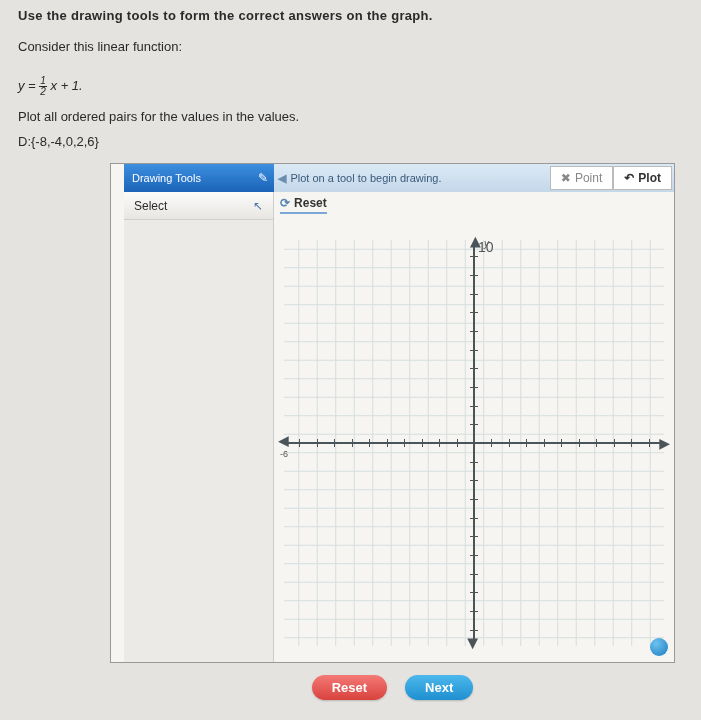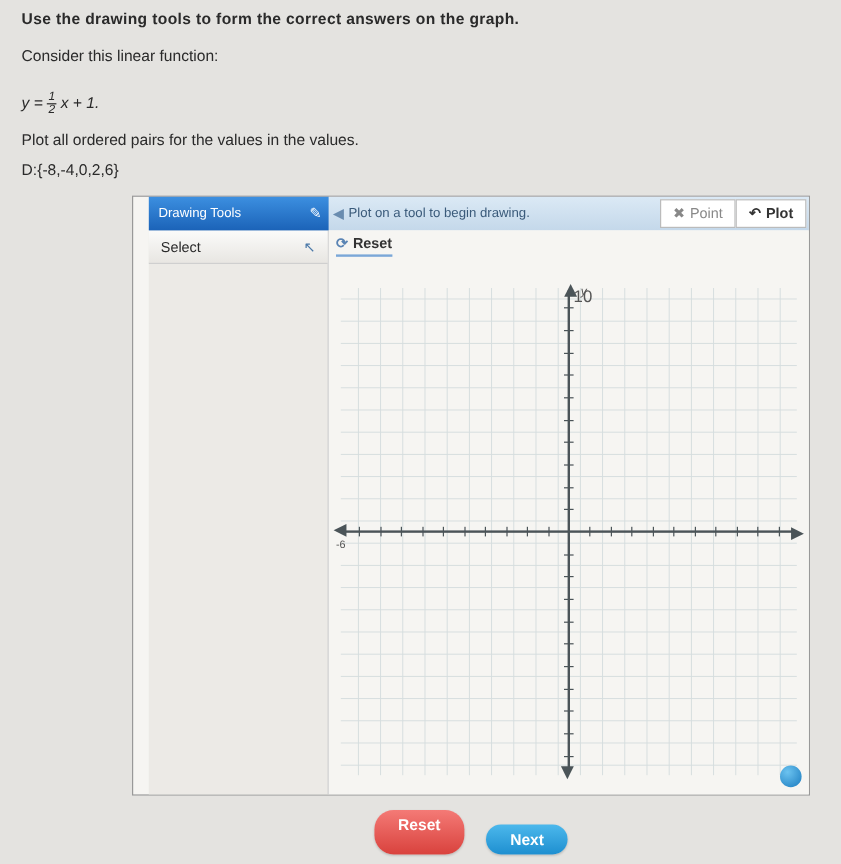--- a/index.html
+++ b/index.html
@@ -127,21 +127,21 @@
   .bottom-btns {
     margin-top: 12px; margin-left: 92px; width: 565px;
     display: flex; justify-content: center; gap: 18px;
   }
   .pill {
     padding: 5px 20px; border-radius: 16px; color: #fff;
     font-size: 13px; font-weight: bold;
     box-shadow: 0 1px 2px rgba(0,0,0,0.2);
   }
   .pill.reset { background: linear-gradient(#f47a76, #d9423d); }
-  .pill.next { background: linear-gradient(#4cb8ec, #1e8fd0); margin-top: 12px; }
+  .pill.next { background: linear-gradient(#4cb8ec, #1e8fd0); }
 </style>
 </head>
 <body>
 
 <div class="instructions">Use the drawing tools to form the correct answers on the graph.</div>
 <div class="context">Consider this linear function:</div>
 <div class="equation">
   <span>y =</span>
   <span class="frac">
     <span class="n">1</span>

